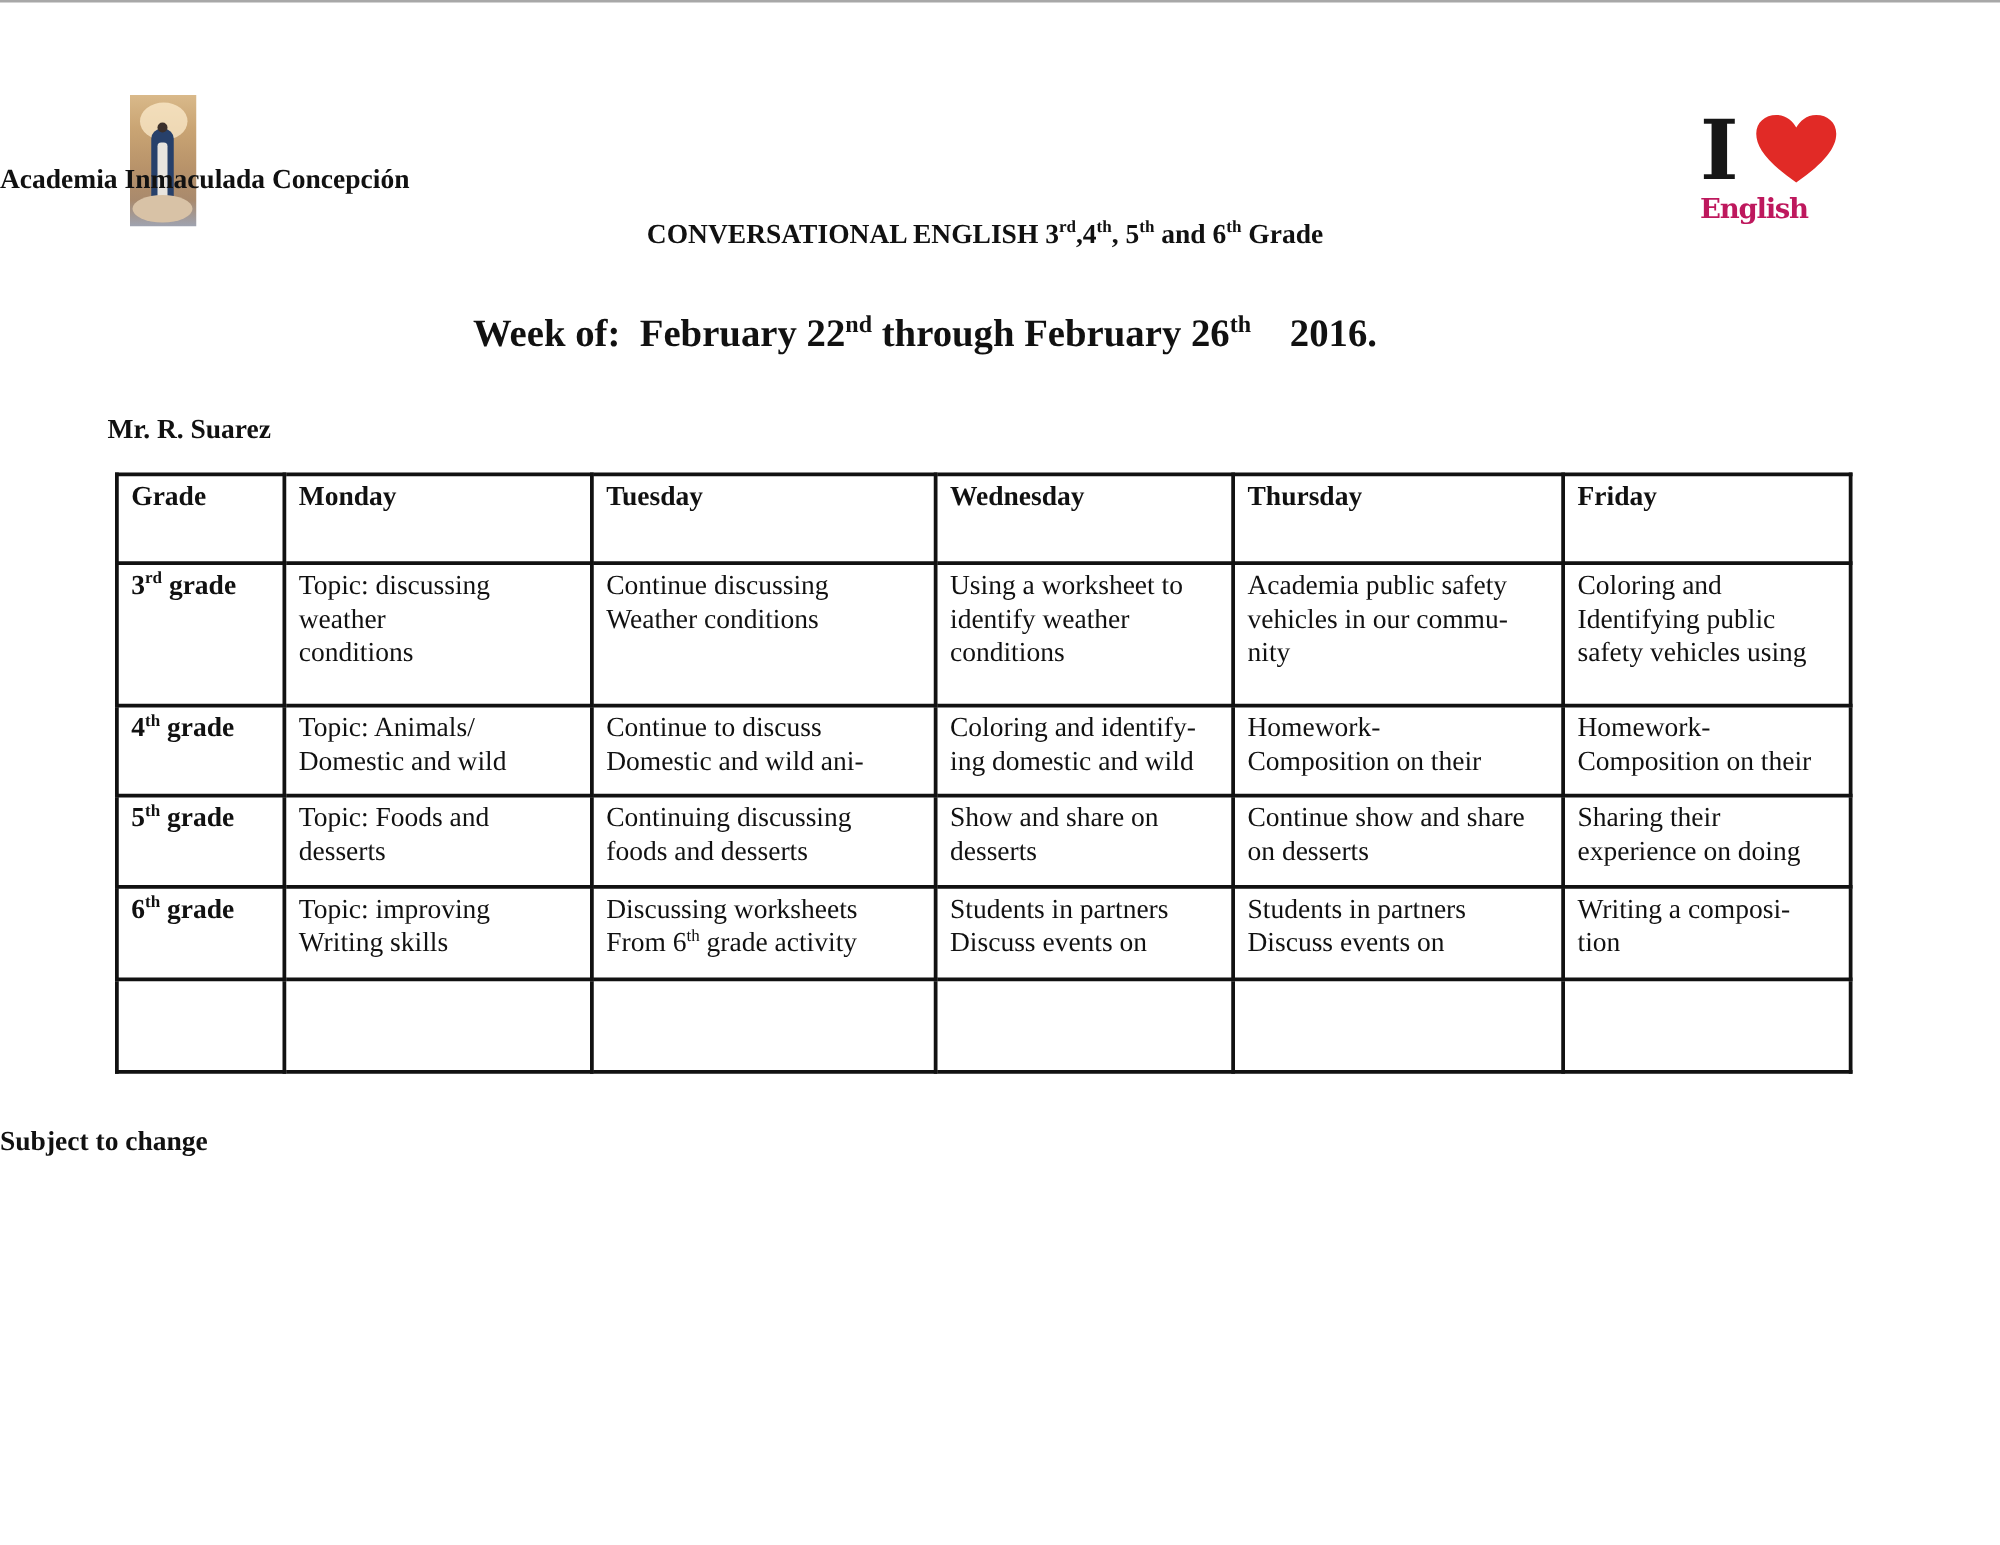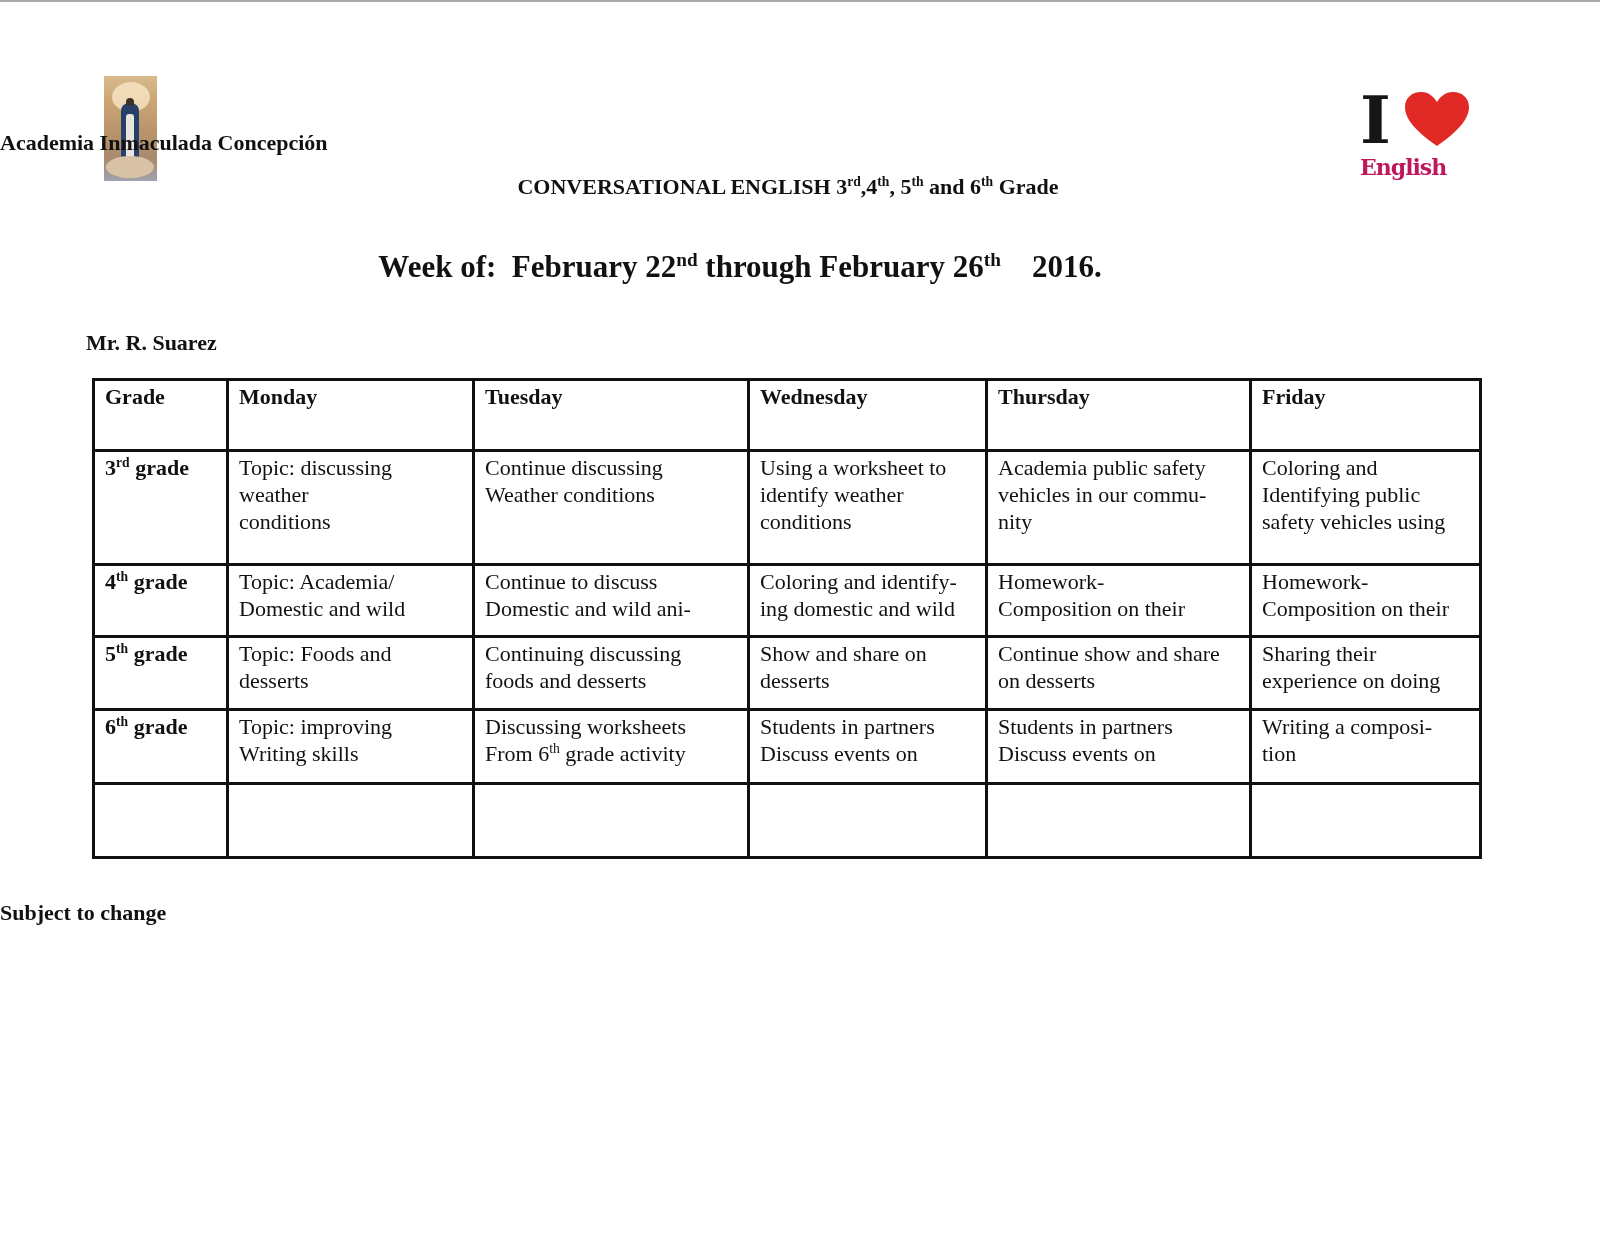--- a/index.html
+++ b/index.html
@@ -113,21 +113,21 @@
 conditions</td>
       <td class="cell">Academia public safety
 vehicles in our commu-
 nity</td>
       <td class="cell">Coloring and
 Identifying public
 safety vehicles using</td>
     </tr>
     <tr style="height:72px">
       <td class="grade"><span>4</span><sup>th</sup><span> grade</span></td>
-      <td class="cell">Topic: Academia/
+      <td class="cell">Topic: Animals/
 Domestic and wild</td>
       <td class="cell">Continue to discuss
 Domestic and wild ani-</td>
       <td class="cell">Coloring and identify-
 ing domestic and wild</td>
       <td class="cell">Homework-
 Composition on their</td>
       <td class="cell">Homework-
 Composition on their</td>
     </tr>

